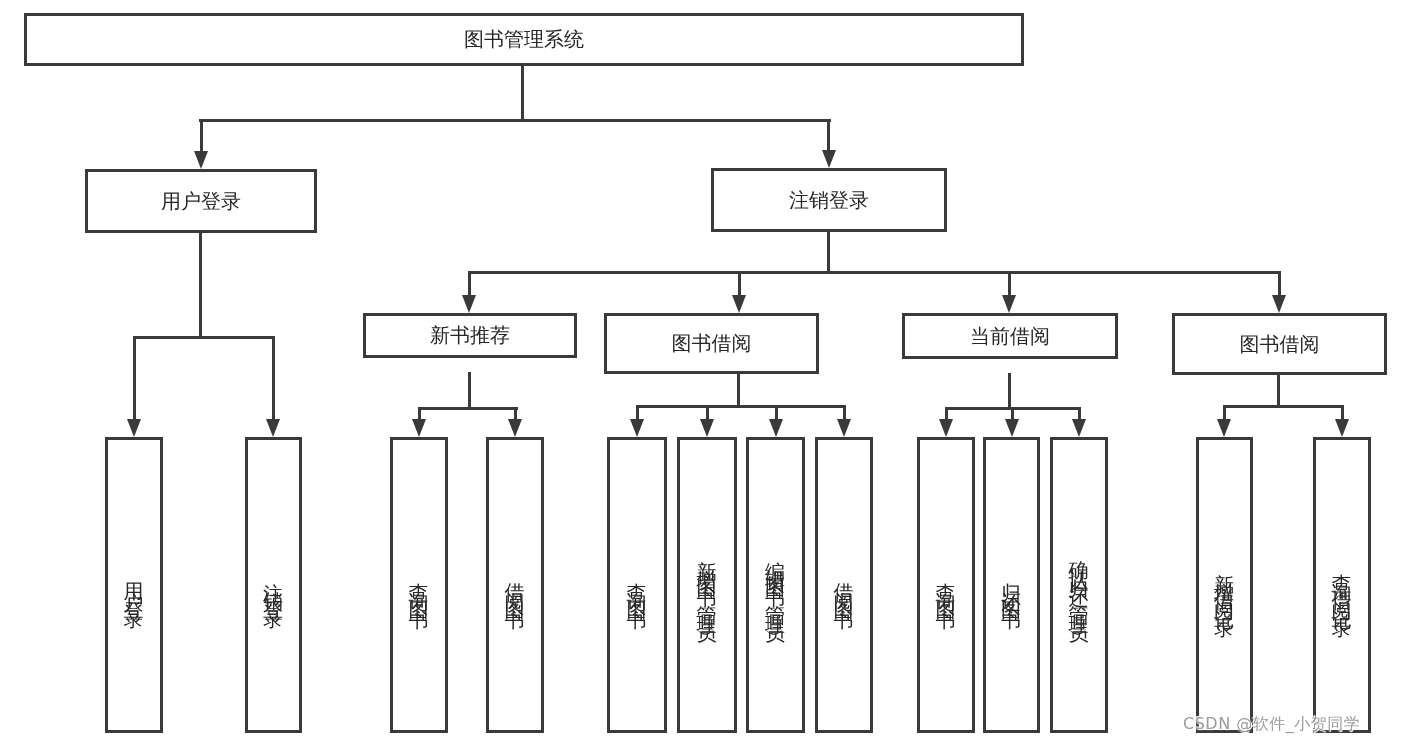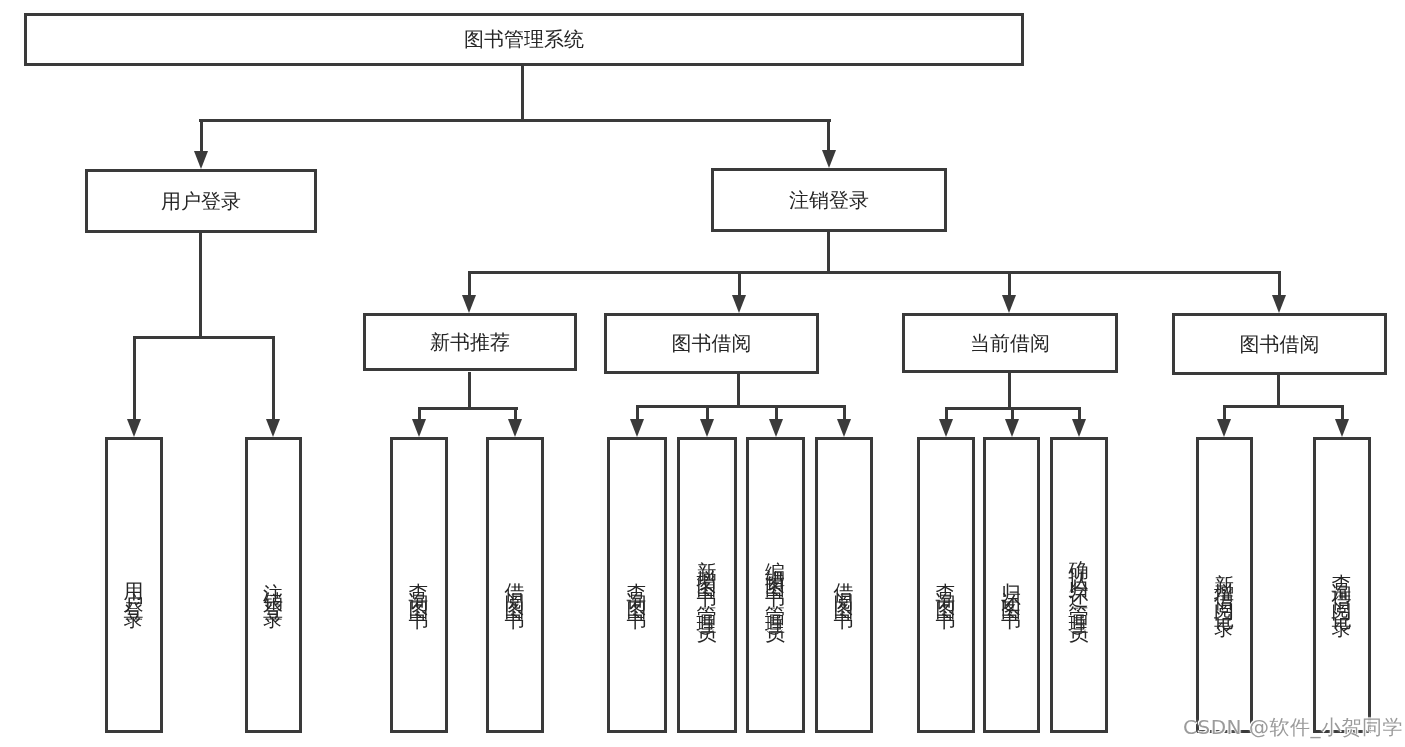--- a/index.html
+++ b/index.html
@@ -8,21 +8,21 @@
   .box{position:absolute;box-sizing:border-box;background:#ffffff;border:3px solid #3a3a3a;
        display:flex;align-items:center;justify-content:center;color:#262626;
        font-size:20px;white-space:nowrap;z-index:2;}
   .leaf .label{writing-mode:vertical-rl;text-orientation:mixed;letter-spacing:9px;line-height:1;}
   .hl,.vl{position:absolute;background:#3a3a3a;z-index:1;}
   .hl{height:3px;}
   .vl{width:3px;}
   .arr{position:absolute;width:0;height:0;z-index:1;
        border-left:7px solid transparent;border-right:7px solid transparent;
        border-top:18px solid #3a3a3a;}
-  .watermark{position:absolute;left:1183px;top:714px;font-size:20px;color:#9b9b9b;
+  .watermark{position:absolute;left:1183px;top:714px;font-size:16px;color:#9b9b9b;
              letter-spacing:.5px;z-index:6;white-space:nowrap;
              text-shadow:-1px -1px 0 #ffffff,1px 1px 0 #ffffff,0 0 3px #ffffff;}
 </style>
 </head>
 <body>
 
 <div class="canvas">
 
   <div class="box" style="left:24px;top:13px;width:1000px;height:53px;">
     <span class="label">图书管理系统</span>
@@ -53,27 +53,27 @@
   <div class="hl" style="left:468px;top:271px;width:813px;"></div>
   <div class="vl" style="left:468px;top:271px;height:26px;"></div>
   <div class="vl" style="left:738px;top:271px;height:26px;"></div>
   <div class="vl" style="left:1008px;top:271px;height:26px;"></div>
   <div class="vl" style="left:1278px;top:271px;height:26px;"></div>
   <div class="arr" style="left:462px;top:295px;"></div>
   <div class="arr" style="left:732px;top:295px;"></div>
   <div class="arr" style="left:1002px;top:295px;"></div>
   <div class="arr" style="left:1272px;top:295px;"></div>
 
-  <div class="box" style="left:363px;top:313px;width:214px;height:58px;">
+  <div class="box" style="left:363px;top:313px;width:214px;height:45px;">
     <span class="label">新书推荐</span>
   </div>
   <div class="box" style="left:604px;top:313px;width:215px;height:61px;">
     <span class="label">图书借阅</span>
   </div>
-  <div class="box" style="left:902px;top:313px;width:216px;height:60px;">
+  <div class="box" style="left:902px;top:313px;width:216px;height:46px;">
     <span class="label">当前借阅</span>
   </div>
   <div class="box" style="left:1172px;top:313px;width:215px;height:62px;">
     <span class="label">图书借阅</span>
   </div>
 
   <div class="vl" style="left:468px;top:372px;height:38px;"></div>
   <div class="hl" style="left:418px;top:407px;width:100px;"></div>
   <div class="vl" style="left:418px;top:407px;height:14px;"></div>
   <div class="vl" style="left:514px;top:407px;height:14px;"></div>

